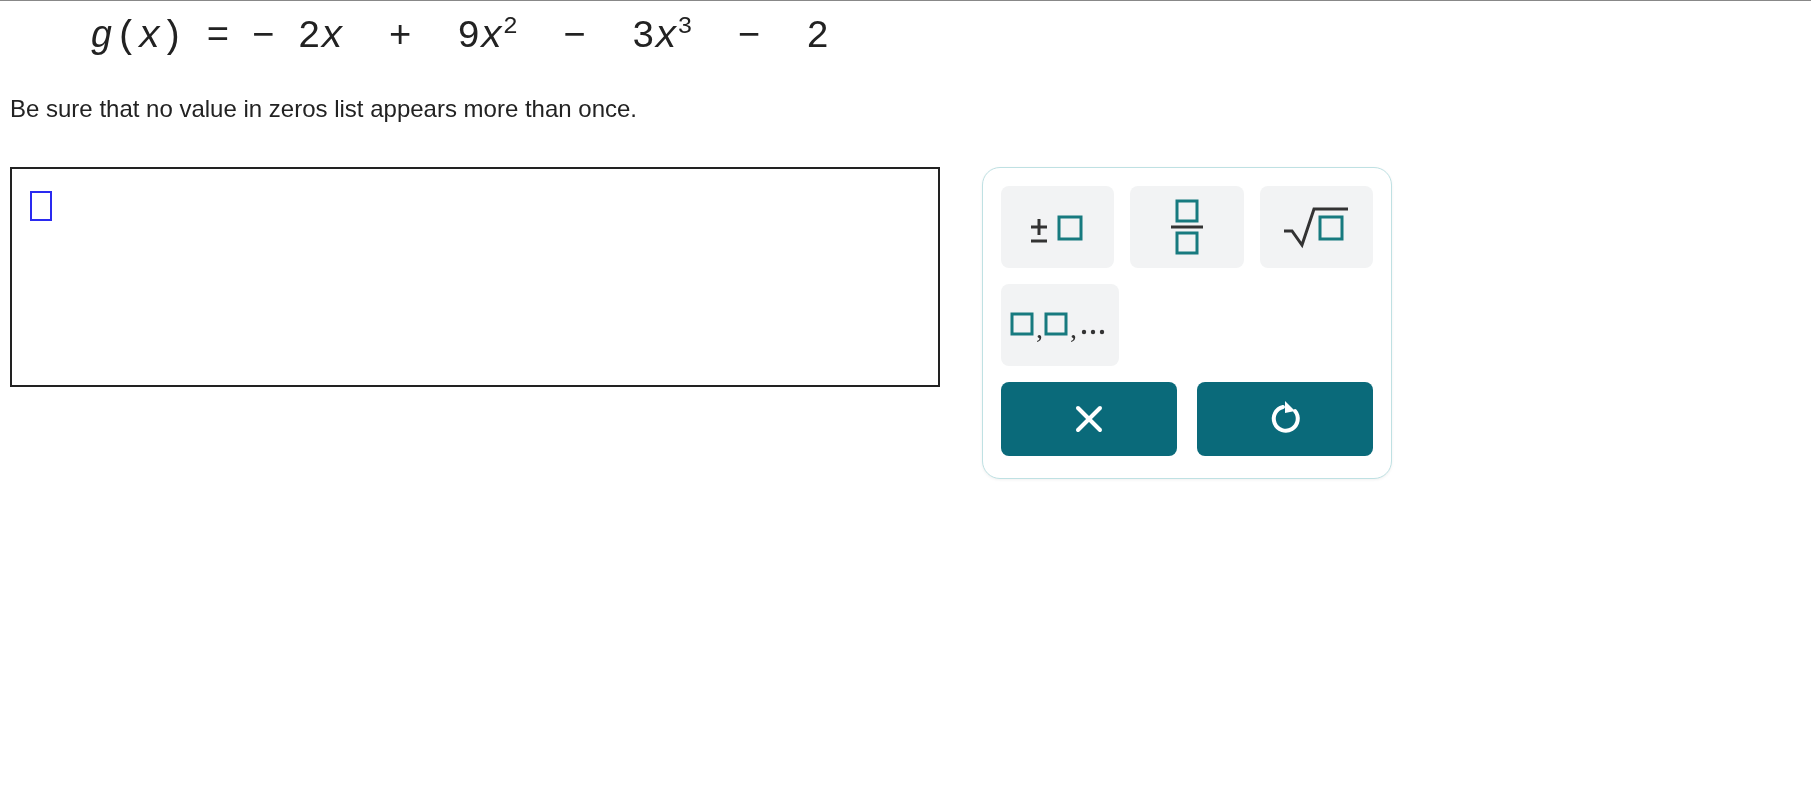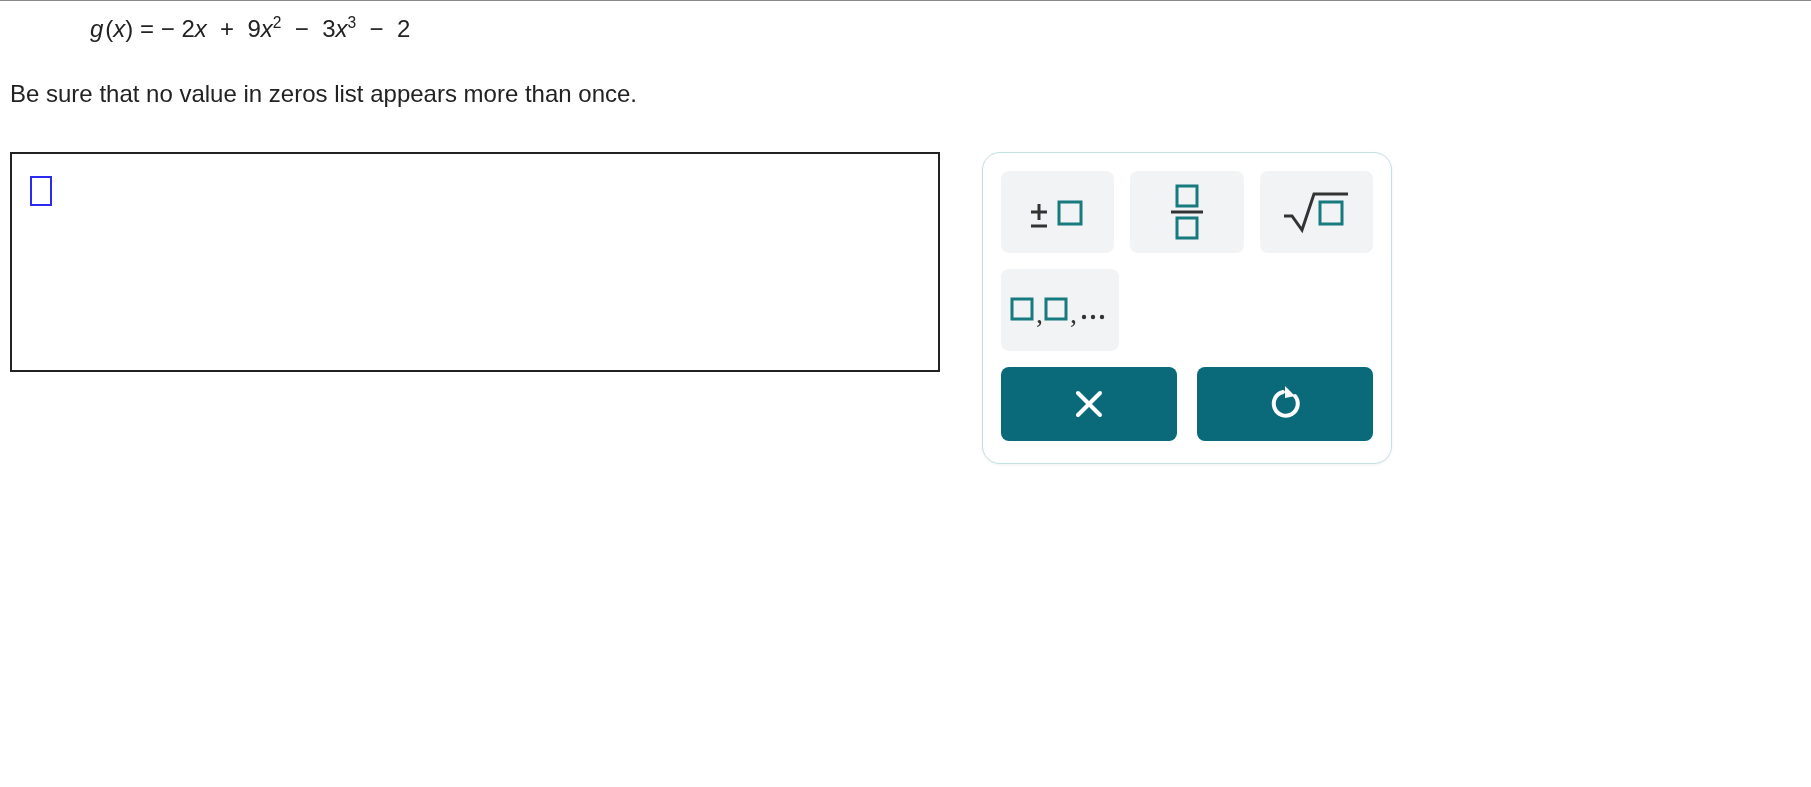--- a/index.html
+++ b/index.html
@@ -16,22 +16,22 @@
     padding: 14px 10px 20px 10px;
   }
   .link {
     color: #0b8285;
     text-decoration: none;
     border-bottom: 1.5px dashed #0b8285;
     padding-bottom: 1px;
   }
   .para { margin: 0 0 28px 0; line-height: 1.45; }
   .math-block {
-    font-family: Liberation Sans, sans-serif;
-    font-size: 24px;
+    font-family: Liberation Mono, monospace;
+    font-size: 38px;
     margin: 0 0 34px 80px;
     white-space: nowrap;
   }
   .mi { font-style: italic; }
   sup { font-size: 0.65em; vertical-align: super; line-height: 0; }
   .lower {
     display: flex;
     align-items: flex-start;
     gap: 42px;
     margin-top: 40px;

